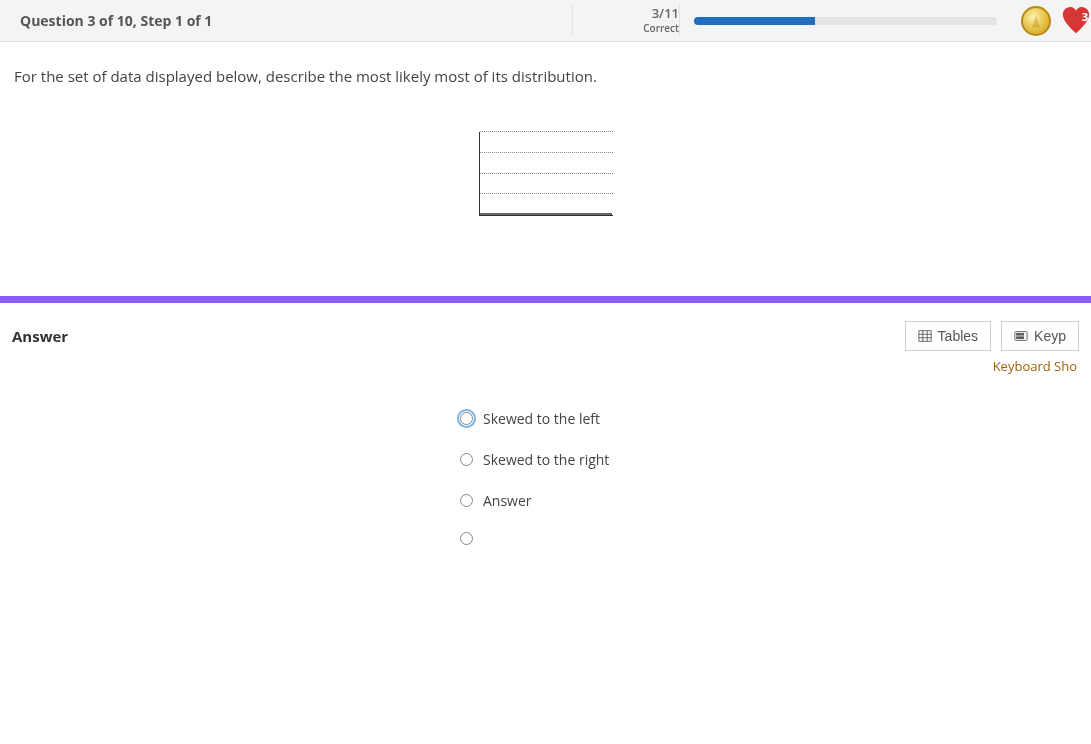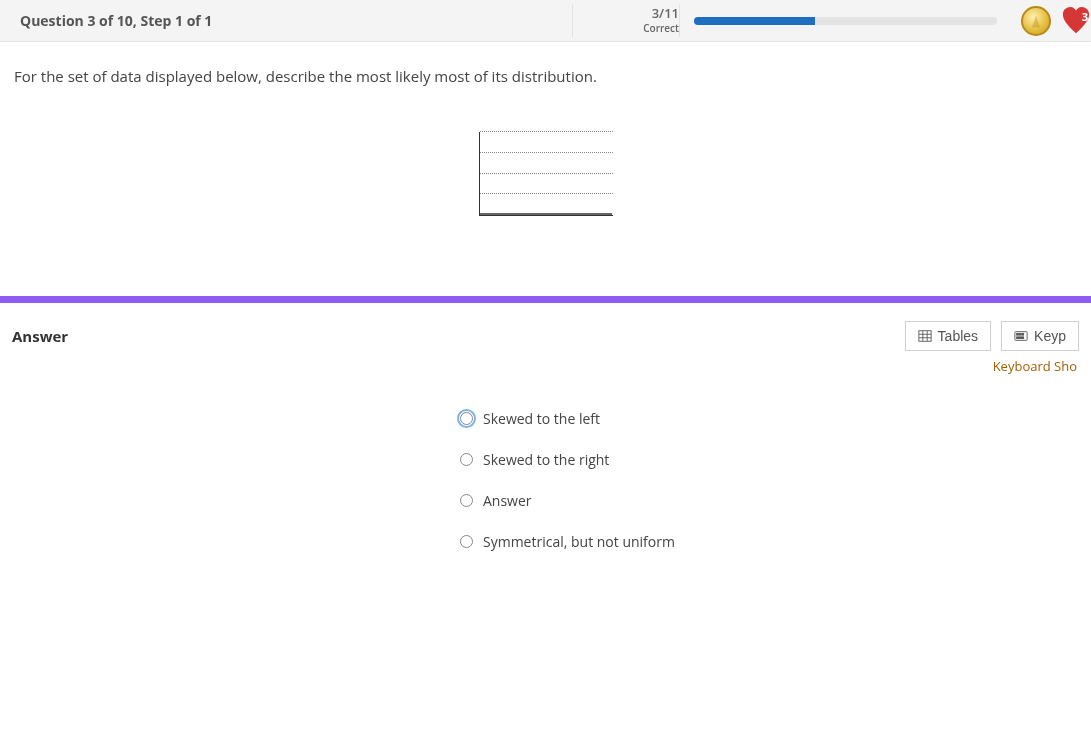--- a/index.html
+++ b/index.html
@@ -253,16 +253,15 @@
       <div class="option-row">
         <span class="radio-fake"></span>
         <span>Skewed to the right</span>
       </div>
       <div class="option-row">
         <span class="radio-fake"></span>
         <span>Answer</span>
       </div>
       <div class="option-row">
         <span class="radio-fake"></span>
-        <span>Symmetrical, but not uniform</span>
       </div>
     </div>
 </div>
 
 </body></html>

